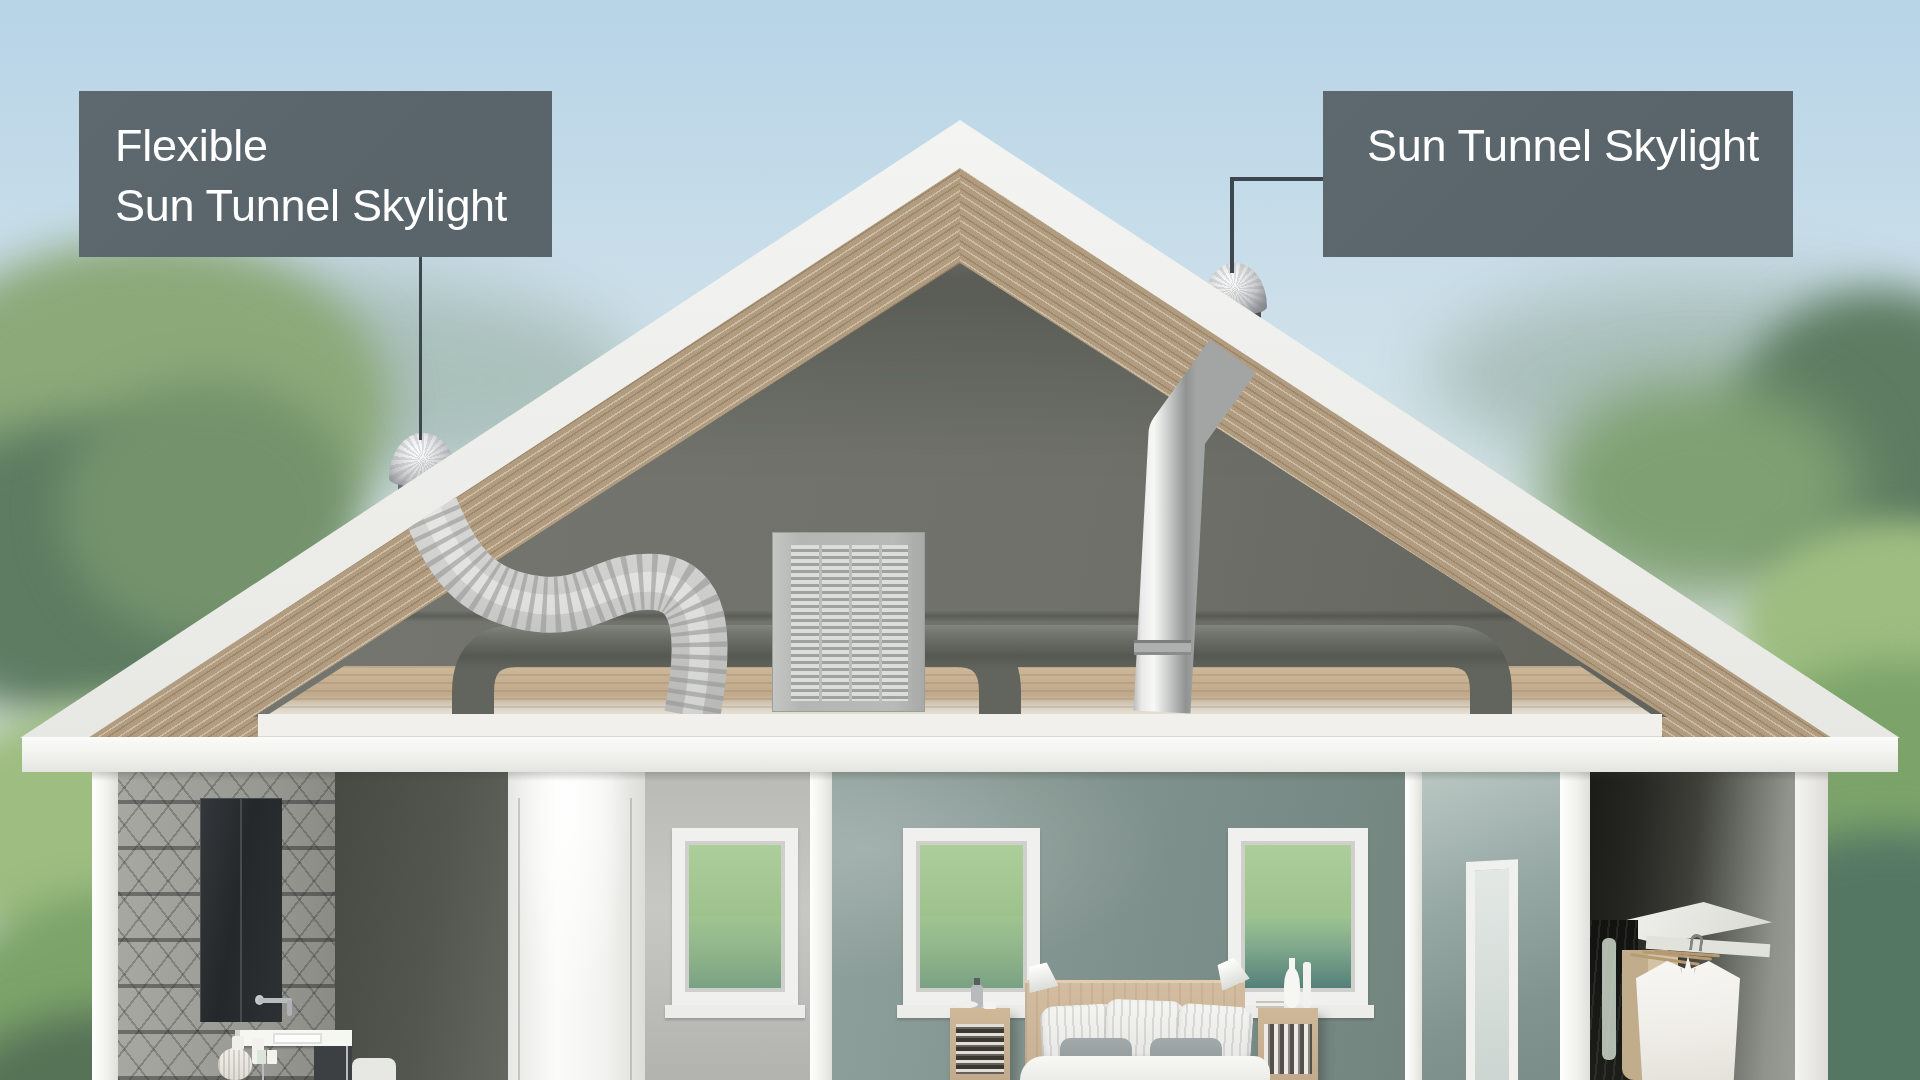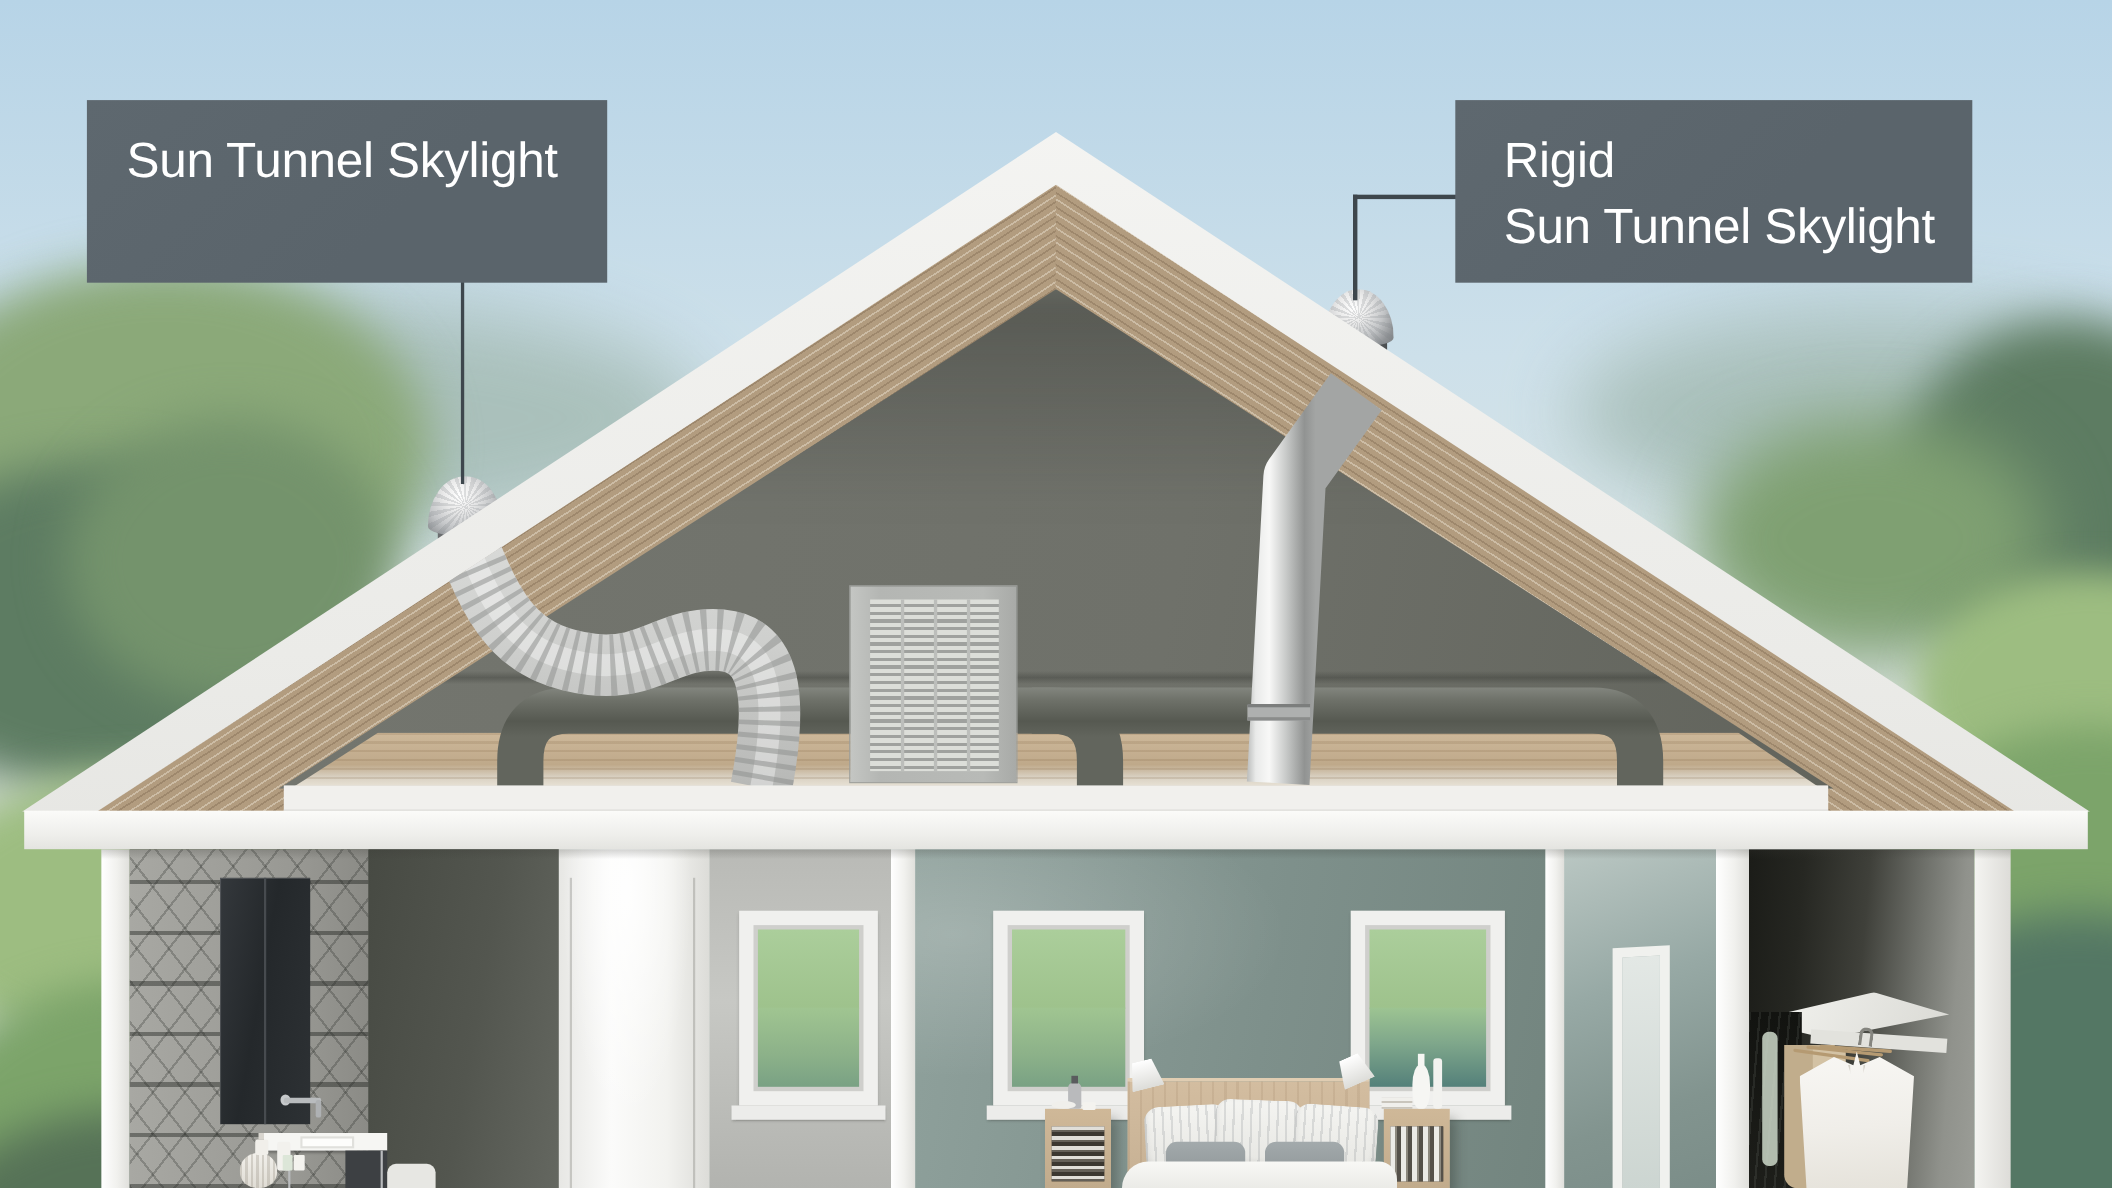--- a/index.html
+++ b/index.html
@@ -401,20 +401,20 @@
     </div>
 
     <div id="wall-right" class="sec"></div>
   </div>
 
   <div id="conn-left" class="conn"></div>
   <div id="conn-right-v" class="conn"></div>
   <div id="conn-right-h" class="conn"></div>
 
   <div id="callout-left" class="callout">
+    <span style="position:static;display:block">Flexible</span>
     <span style="position:static;display:block">Sun Tunnel Skylight</span>
   </div>
   <div id="callout-right" class="callout">
-    <span style="position:static;display:block">Rigid</span>
     <span style="position:static;display:block">Sun Tunnel Skylight</span>
   </div>
 
 </div>
 
 </body></html>

